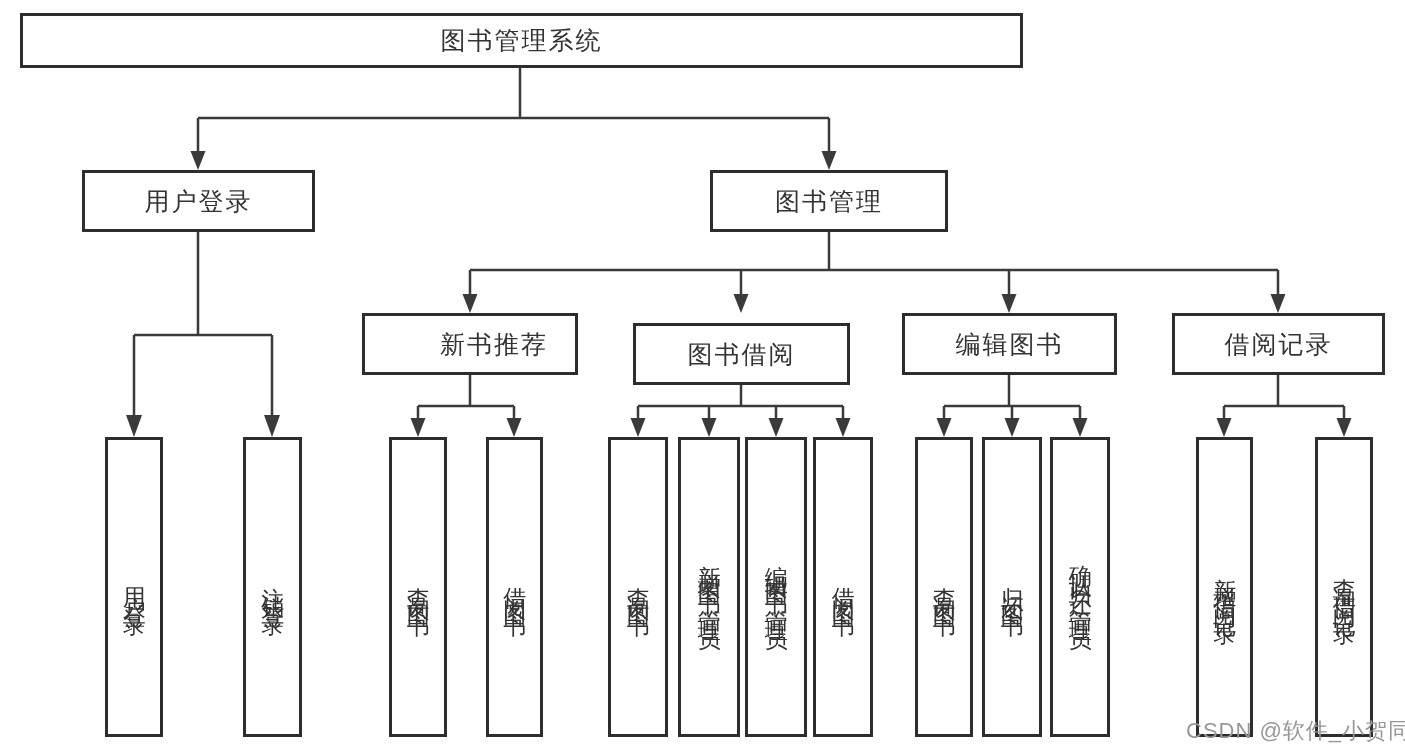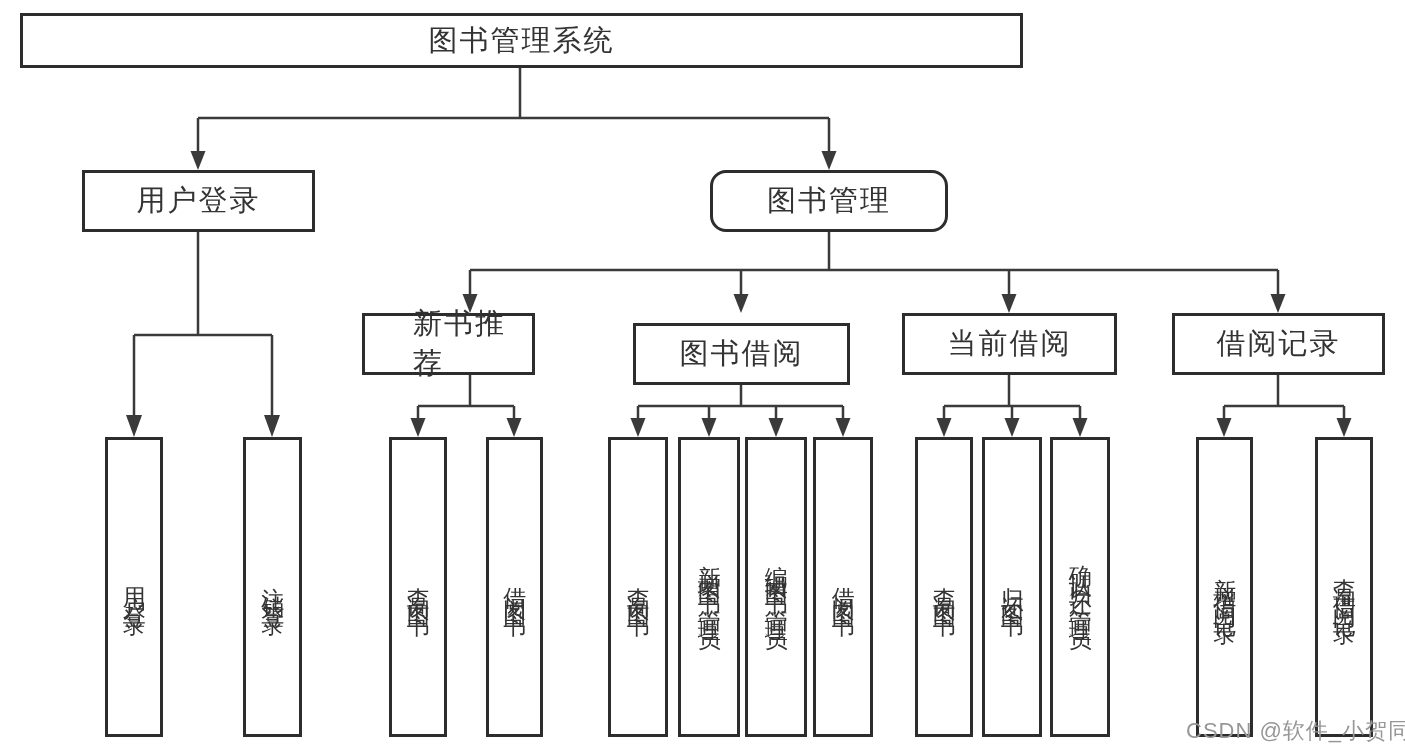--- a/index.html
+++ b/index.html
@@ -10,21 +10,21 @@
     font-family:"Liberation Sans",sans-serif;
     overflow:hidden;
   }
   #lines{position:absolute;left:0;top:0;width:1405px;height:747px;}
   .hbox{
     position:absolute;
     box-sizing:border-box;
     border:3px solid #2d2d2d;
     background:#ffffff;
     display:flex;align-items:center;justify-content:center;
-    font-size:29px;letter-spacing:2px;color:#333333;
+    font-size:25px;letter-spacing:2px;color:#333333;
     height:62px;
   }
   .vbox{
     position:absolute;
     box-sizing:border-box;
     border:3px solid #2d2d2d;
     background:#ffffff;
     display:flex;align-items:center;justify-content:center;
     top:437px;height:300px;
   }
@@ -98,32 +98,32 @@
     </g>
   </svg>
 
   <div class="hbox" style="left:20px;top:13px;width:1003px;height:55px;">
     <span>图书管理系统</span>
   </div>
 
   <div class="hbox" style="left:82px;top:170px;width:233px;">
     <span>用户登录</span>
   </div>
-  <div class="hbox" style="left:710px;top:170px;width:238px;border-radius:16px;">
+  <div class="hbox" style="left:710px;top:170px;width:238px;">
     <span>图书管理</span>
   </div>
 
-  <div class="hbox" style="left:362px;top:313px;width:173px;padding-left:48px;">
+  <div class="hbox" style="left:362px;top:313px;width:216px;padding-left:48px;">
     <span>新书推荐</span>
   </div>
   <div class="hbox" style="left:633px;top:323px;width:217px;">
     <span>图书借阅</span>
   </div>
   <div class="hbox" style="left:902px;top:313px;width:215px;">
-    <span>当前借阅</span>
+    <span>编辑图书</span>
   </div>
   <div class="hbox" style="left:1172px;top:313px;width:213px;">
     <span>借阅记录</span>
   </div>
 
   <div class="vbox" style="left:105px;width:58px;">
     <span class="vtext">用户登录</span>
   </div>
   <div class="vbox" style="left:243px;width:59px;">
     <span class="vtext">注销登录</span>

